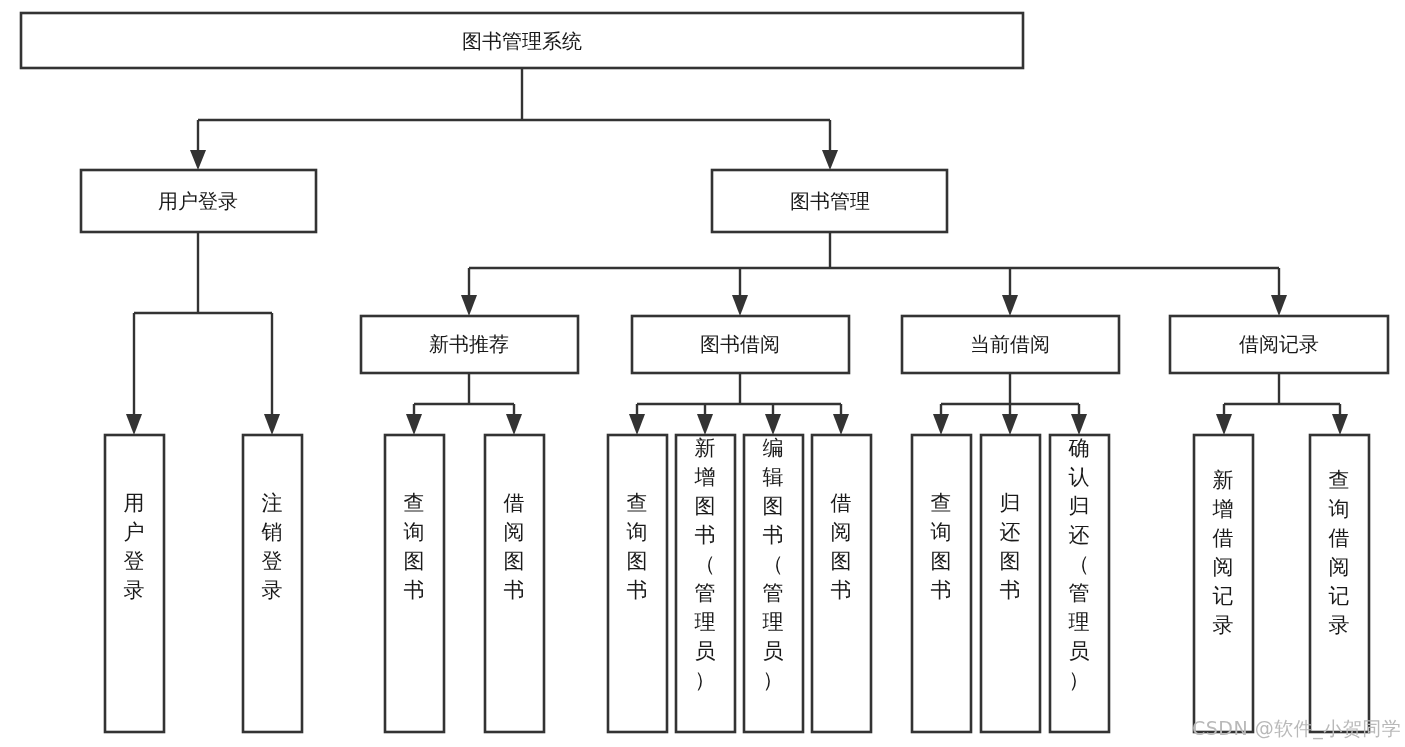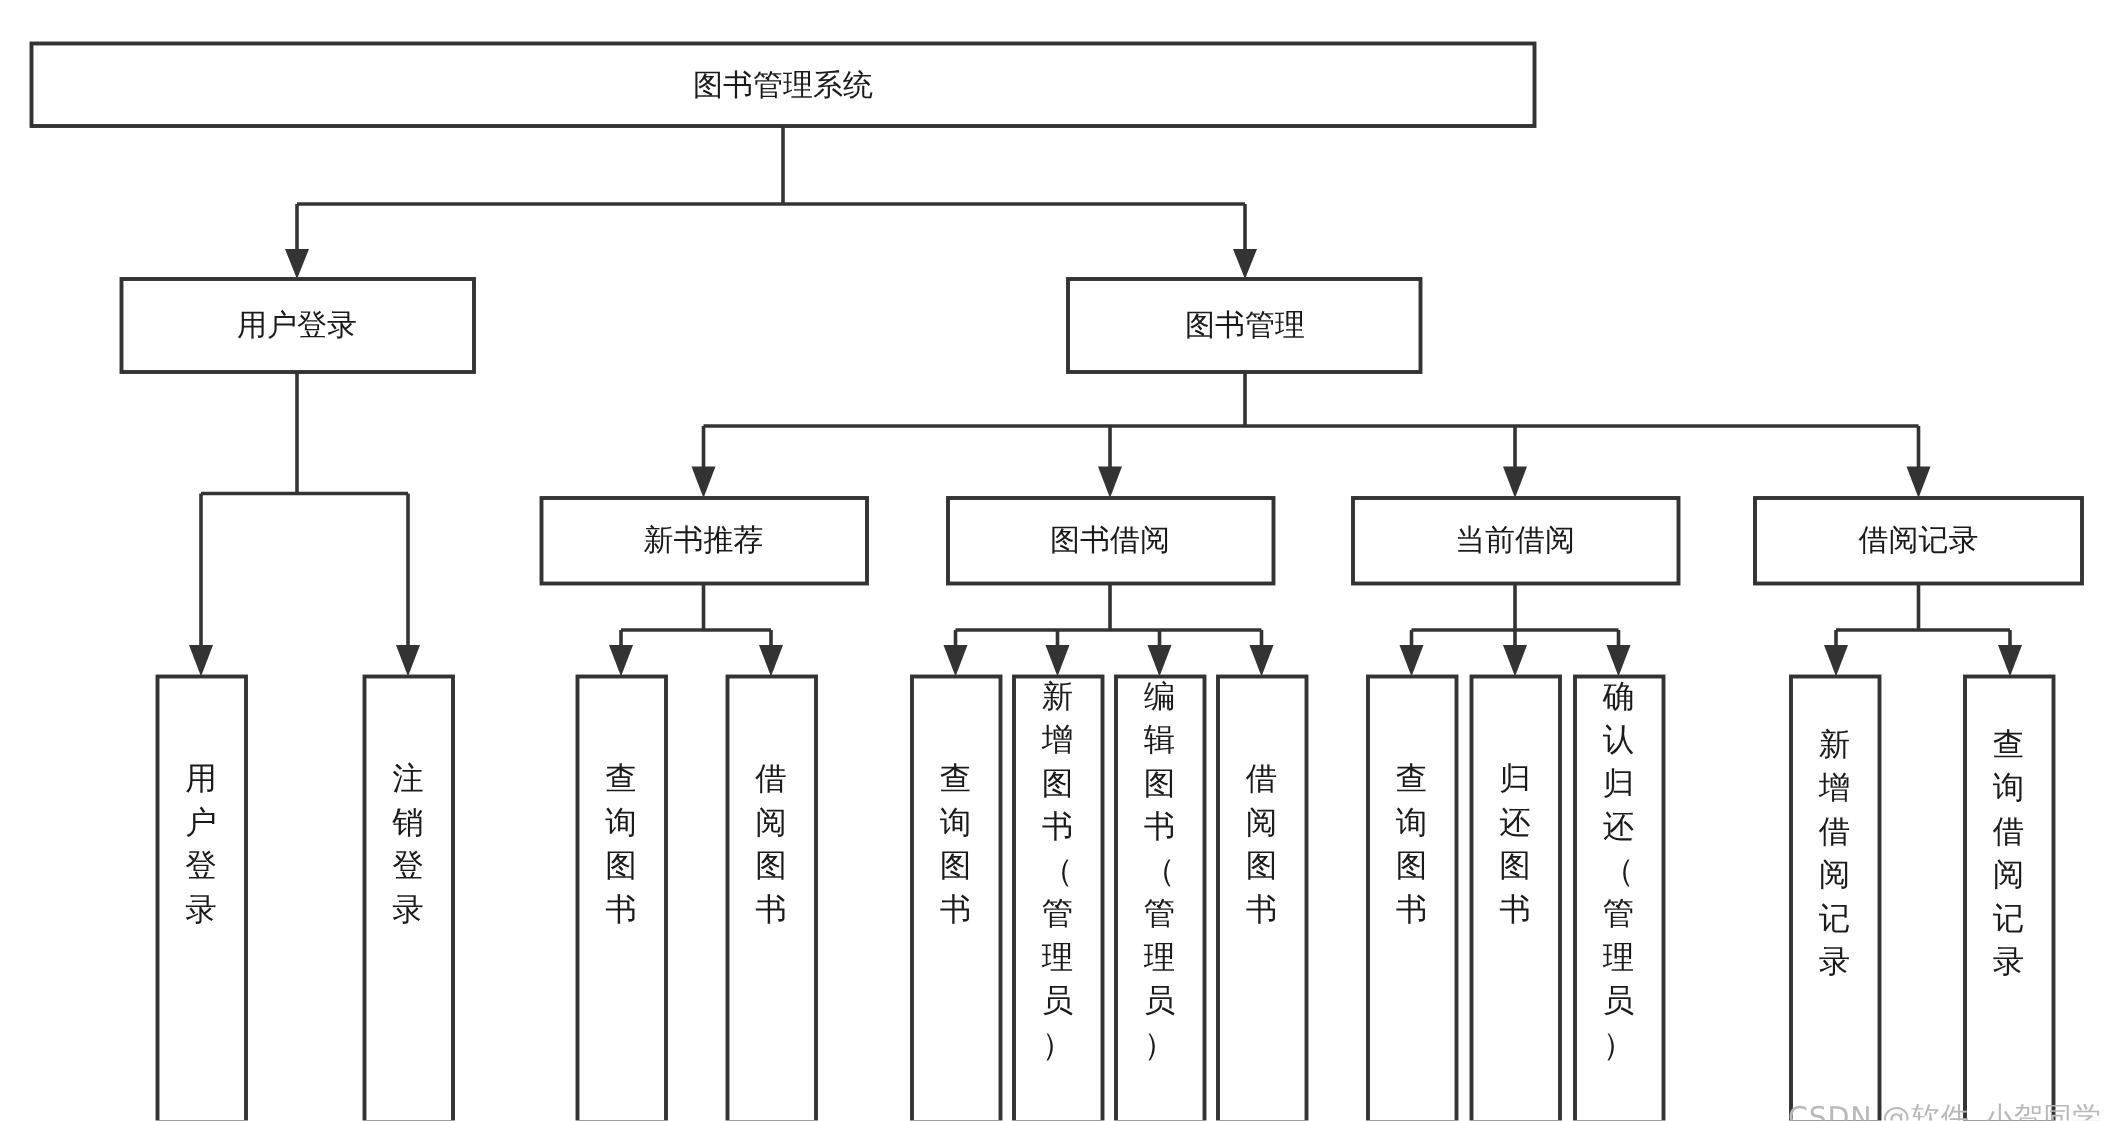--- a/index.html
+++ b/index.html
@@ -11,21 +11,21 @@
   body {
     width: 1405px;
     height: 747px;
     font-family: "DejaVu Sans", "Liberation Sans", sans-serif;
     overflow: hidden;
     position: relative;
   }
   #diagram-root {
     position: absolute;
     left: 0;
-    top: 16px;
+    top: 0;
     width: 1405px;
     height: 643px;
   }
   svg#tree-svg {
     display: block;
     width: 1405px;
     height: 747px;
   }
   .node-box {
     fill: #ffffff;

